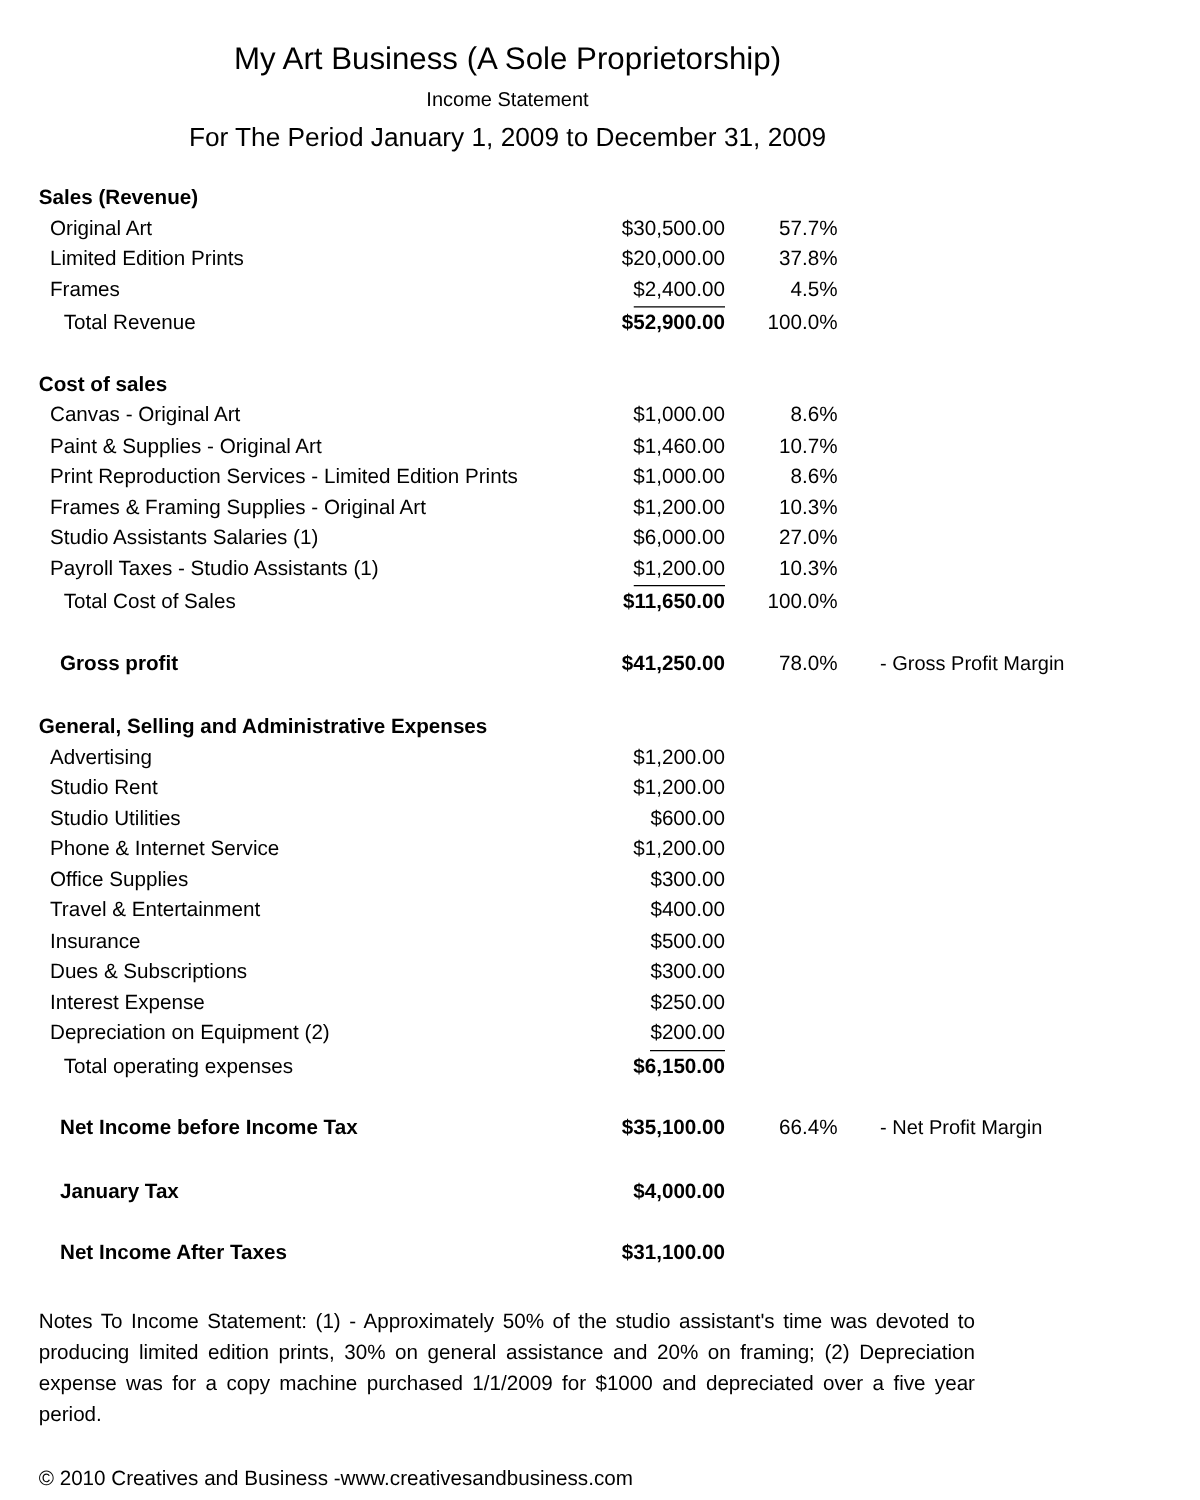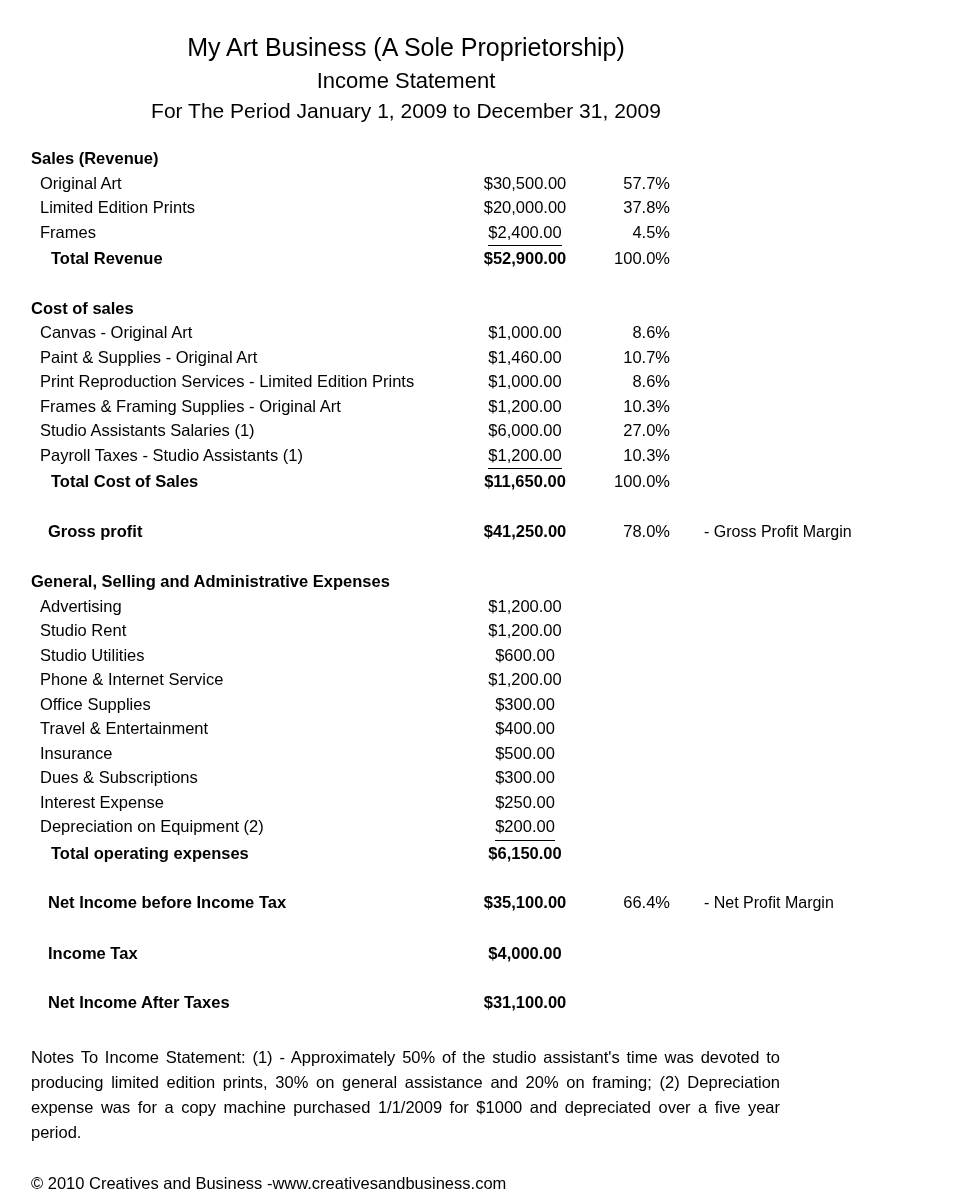--- a/index.html
+++ b/index.html
@@ -27,21 +27,21 @@
   .doc-header {
     text-align: center;
     padding-top: 30px;
   }
   .company-name {
     font-size: 25px;
     line-height: 34px;
     font-weight: 400;
   }
   .doc-title {
-    font-size: 22px;
+    font-size: 16px;
     line-height: 33px;
     font-weight: 400;
   }
   .doc-period {
     font-size: 21px;
     line-height: 26px;
     font-weight: 400;
     margin-top: 1px;
   }
 
@@ -58,34 +58,34 @@
   .statement col.c-note    { width: 262px; }
 
   .statement td {
     font-size: 16.5px;
     line-height: 24.5px;
     padding: 0;
     vertical-align: baseline;
     white-space: nowrap;
   }
   td.label   { text-align: left; padding-left: 31px; }
-  td.amount  { text-align: center; }
+  td.amount  { text-align: right; }
   td.pct     { text-align: right; padding-right: 28px; }
   td.note    { text-align: left; padding-left: 6px; font-size: 16px; }
 
   tr.section-head td.label {
     font-weight: bold;
     padding-left: 31px;
   }
   tr.line-item td.label {
     padding-left: 40px;
   }
   tr.total-row td.label {
     padding-left: 51px;
-    font-weight: bold;
+    font-weight: normal;
   }
   tr.total-row td.amount {
     font-weight: bold;
   }
   tr.grand-row td.label {
     padding-left: 48px;
     font-weight: bold;
   }
   tr.grand-row td.amount {
     font-weight: bold;
@@ -322,21 +322,21 @@
         <td class="amount">$35,100.00</td>
         <td class="pct">66.4%</td>
         <td class="note">- Net Profit Margin</td>
       </tr>
 
       <tr class="spacer">
           <td colspan="4"></td>
         </tr>
 
       <tr class="grand-row">
-        <td class="label">Income Tax</td>
+        <td class="label">January Tax</td>
         <td class="amount">$4,000.00</td>
         <td class="pct"></td>
         <td class="note"></td>
       </tr>
 
       <tr class="spacer">
           <td colspan="4"></td>
         </tr>
 
       <tr class="grand-row">

